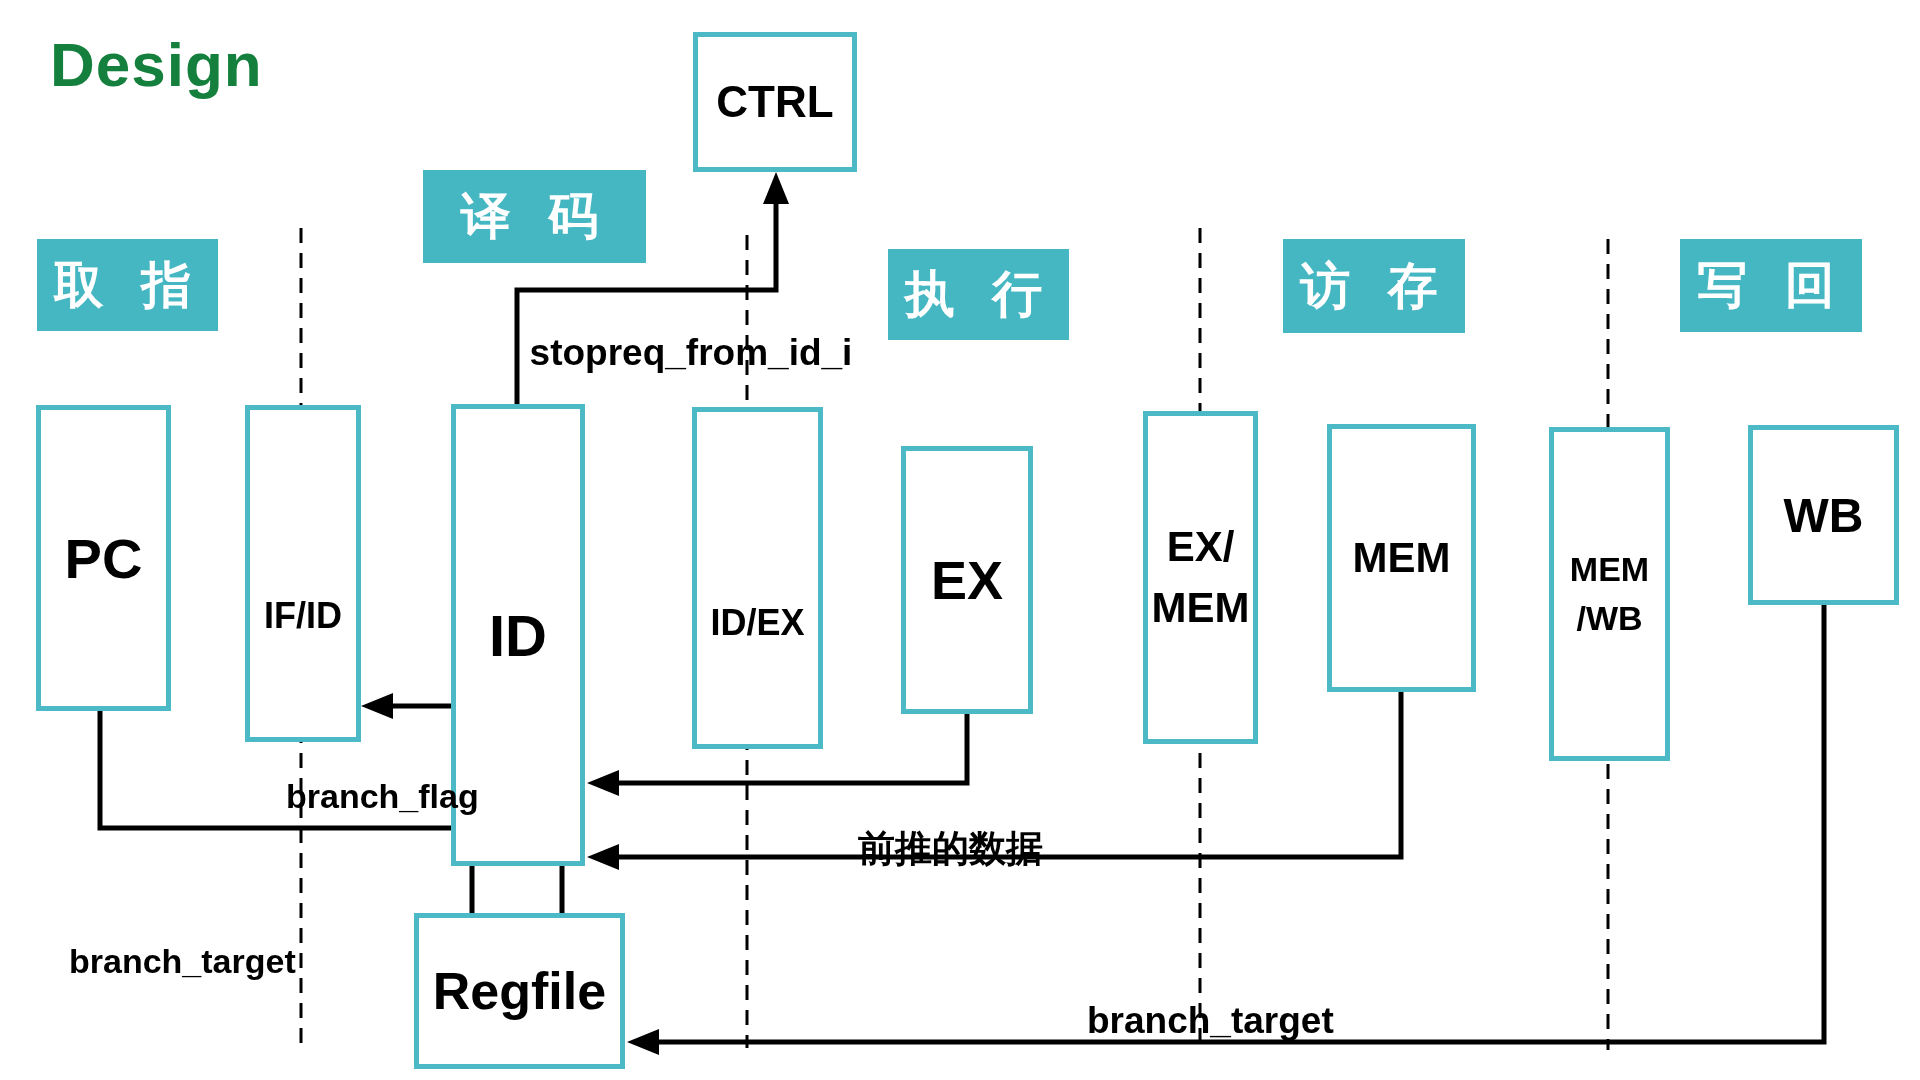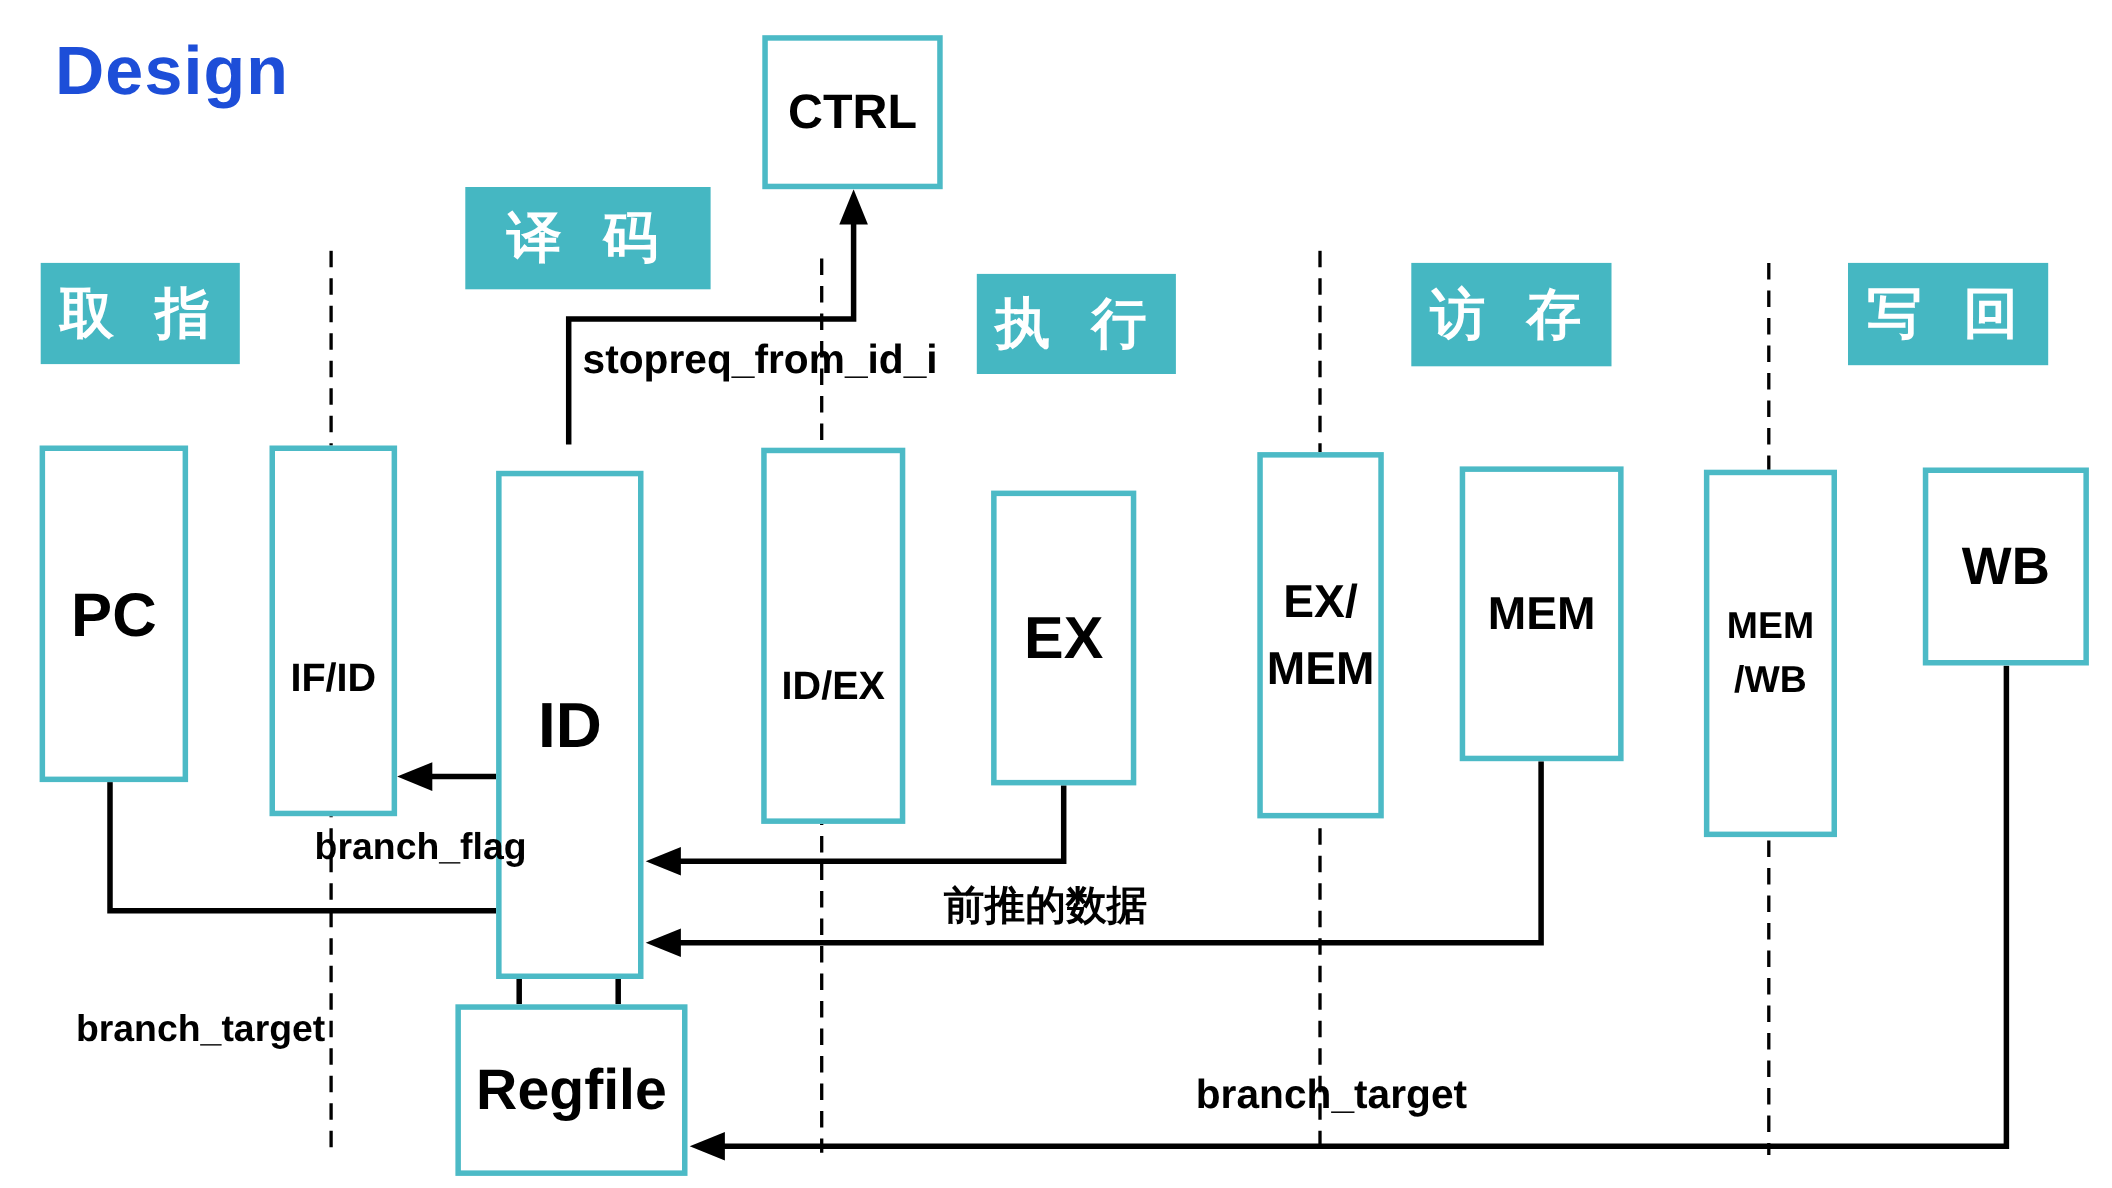--- a/index.html
+++ b/index.html
@@ -3,21 +3,21 @@
 <meta charset="utf-8">
 <style>
   html,body{margin:0;padding:0;background:#ffffff;}
   body{width:1920px;height:1080px;position:relative;overflow:hidden;
        font-family:"Liberation Sans",sans-serif;color:#000;}
   #stage{position:absolute;left:0;top:0;width:1920px;height:1080px;}
   svg.wires{position:absolute;left:0;top:0;width:1920px;height:1080px;}
 
   
   .title{position:absolute;left:50px;top:30px;line-height:1.12;
-         font-weight:800;color:#1d4ed8;}
+         font-weight:800;color:#15803d;}
   .title .t1{font-size:62px;letter-spacing:1px;}
   .title .t2{font-size:58px;}
 
   
   .badge{position:absolute;background:#45b7c2;color:#fff;
          display:flex;align-items:center;justify-content:center;
          font-family:"DejaVu Serif","Liberation Serif",serif;
          font-weight:700;font-size:50px;letter-spacing:10px;}
   #badge-fetch  {left:37px;  top:239px; width:181px; height:92px;}
   #badge-decode {left:423px; top:170px; width:223px; height:93px;}
@@ -27,34 +27,34 @@
 
   
   .box{position:absolute;background:#fff;border:5px solid #4cbac6;
        box-sizing:border-box;display:flex;align-items:center;
        justify-content:center;font-weight:800;color:#000;text-align:center;}
   .box .two{line-height:1.45;}
   #box-pc     {left:36px;  top:405px; width:135px; height:306px; font-size:56px;}
   #box-ifid   {left:245px; top:405px; width:116px; height:337px; font-size:36px;
                align-items:flex-end;}
   #box-ifid .lbl{margin-bottom:100px;}
-  #box-id     {left:451px; top:428px; width:134px; height:462px; font-size:58px;}
+  #box-id     {left:451px; top:404px; width:134px; height:462px; font-size:58px;}
   #box-ctrl   {left:693px; top:32px;  width:164px; height:140px; font-size:44px;}
   #box-idex   {left:692px; top:407px; width:131px; height:342px; font-size:36px;
                align-items:flex-end;}
   #box-idex .lbl{margin-bottom:100px;}
   #box-ex     {left:901px; top:418px; width:132px; height:268px; font-size:54px;margin-top:28px;}
   #box-exmem  {left:1143px;top:411px; width:115px; height:333px; font-size:42px;}
   #box-mem    {left:1327px;top:424px; width:149px; height:268px; font-size:42px;}
   #box-memwb  {left:1549px;top:427px; width:121px; height:334px; font-size:34px;}
   #box-wb     {left:1748px;top:425px; width:151px; height:180px; font-size:48px;}
   #box-regfile{left:414px; top:913px; width:211px; height:156px; font-size:52px;}
 
   
-  .sig{position:absolute;font-weight:800;color:#000;white-space:nowrap;}
+  .sig{position:absolute;font-weight:800;color:#000;white-space:nowrap;margin-top:26px;}
   #sig-stopreq      {left:525px; top:306px; width:332px; text-align:center;font-size:37px;}
   #sig-branchflag   {left:286px; top:751px; font-size:34px;}
   #sig-branchtgt-l  {left:69px;  top:916px; font-size:34px;}
   #sig-forward      {left:858px; top:798px; font-size:37px;
                      font-family:"DejaVu Serif","Liberation Serif",serif;}
   #sig-branchtgt-b  {left:1087px;top:974px; font-size:37px;}
 </style>
 </head>
 <body>
 

